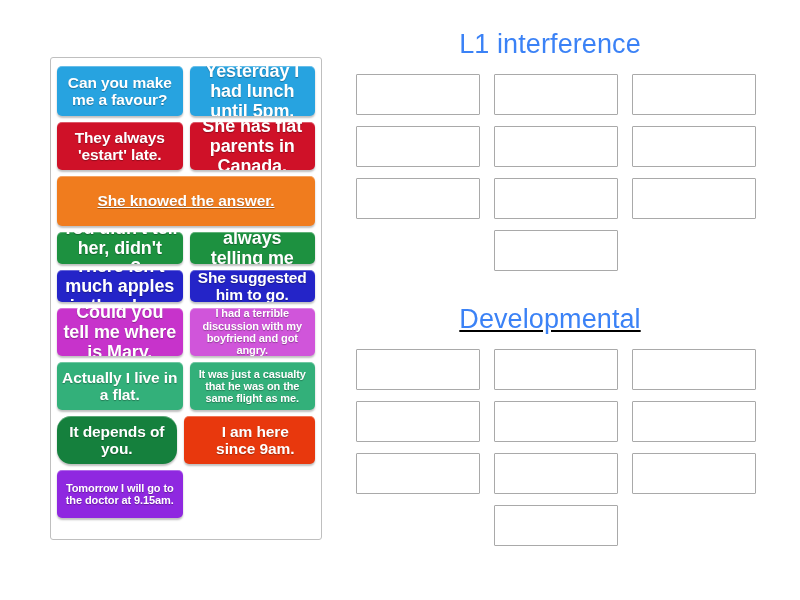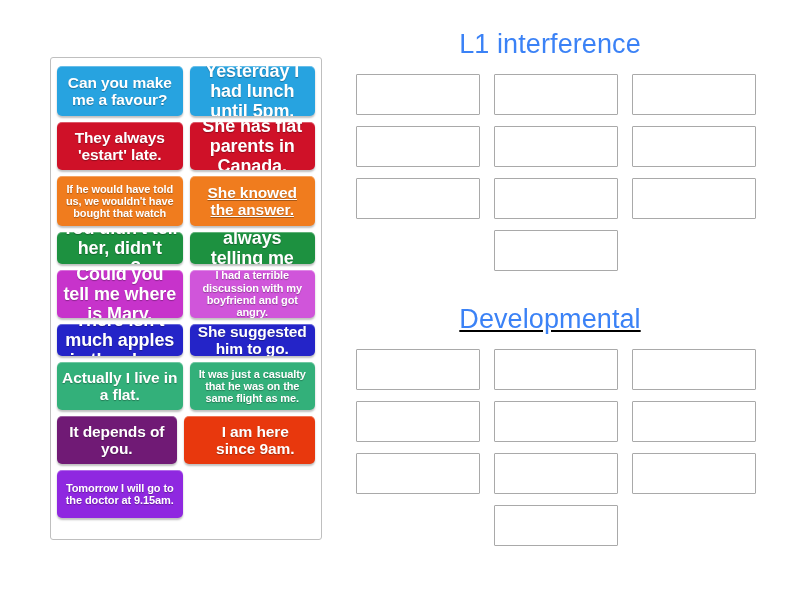--- a/index.html
+++ b/index.html
@@ -126,41 +126,40 @@
   <div id="tiles-panel">
       <div class="tile-row">
         <div class="tile fs-lg h-50" style="background: rgb(39, 163, 224);">Can you make me a favour?</div>
         <div class="tile fs-md h-50" style="background: rgb(39, 163, 224);">Yesterday I had lunch until 5pm.</div>
       </div>
       <div class="tile-row">
         <div class="tile fs-lg h-48" style="background: rgb(207, 17, 40);">They always 'estart' late.</div>
         <div class="tile fs-md h-48" style="background: rgb(207, 17, 40);">She has flat parents in Canada.</div>
       </div>
       <div class="tile-row">
-        <div class="tile fs-sm h-50" style="background: rgb(240, 124, 30);">If he would have told us, we wouldn't have bought that watch</div>
         <div class="tile fs-lg h-50" style="background: rgb(240, 124, 30); text-decoration: underline;">She knowed the answer.</div>
       </div>
       <div class="tile-row">
         <div class="tile fs-md h-46" style="background: rgb(29, 145, 64);">You didn't tell her, didn't you?</div>
         <div class="tile fs-md h-46" style="background: rgb(29, 145, 64);">People is always telling me that.</div>
       </div>
       <div class="tile-row">
+        <div class="tile fs-md h-46" style="background: rgb(36, 36, 200);">There isn't much apples in the shop.</div>
+        <div class="tile fs-lg h-46" style="background: rgb(36, 36, 200);">She suggested him to go.</div>
+      </div>
+      <div class="tile-row">
         <div class="tile fs-md h-48" style="background: rgb(199, 51, 203);">Could you tell me where is Mary.</div>
         <div class="tile fs-sm h-48" style="background: rgb(208, 85, 218);">I had a terrible discussion with my boyfriend and got angry.</div>
-      </div>
-      <div class="tile-row">
-        <div class="tile fs-md h-46" style="background: rgb(36, 36, 200);">There isn't much apples in the shop.</div>
-        <div class="tile fs-lg h-46" style="background: rgb(36, 36, 200);">She suggested him to go.</div>
       </div>
       <div class="tile-row">
         <div class="tile fs-lg h-48" style="background: rgb(51, 176, 122);">Actually I live in a flat.</div>
         <div class="tile fs-sm h-48" style="background: rgb(51, 176, 122);">It was just a casualty that he was on the same flight as me.</div>
       </div>
       <div class="tile-row">
-        <div class="tile fs-lg h-48" style="background: #701a75;">It depends of you.</div>
+        <div class="tile fs-lg h-48" style="background: #15803d; border-radius: 14px;">It depends of you.</div>
         <div class="tile fs-lg h-48" style="background: rgb(232, 56, 13); padding-left: 17px;">I am here since 9am.</div>
       </div>
       <div class="tile-row">
         <div class="tile fs-sm h-48" style="background: rgb(143, 40, 224);">Tomorrow I will go to the doctor at 9.15am.</div>
         <div class="tile fs-sm h-48 empty"></div>
       </div>
     </div>
 
   <div class="group" id="group-l1">
     <h2 class="group-title">L1 interference</h2>

